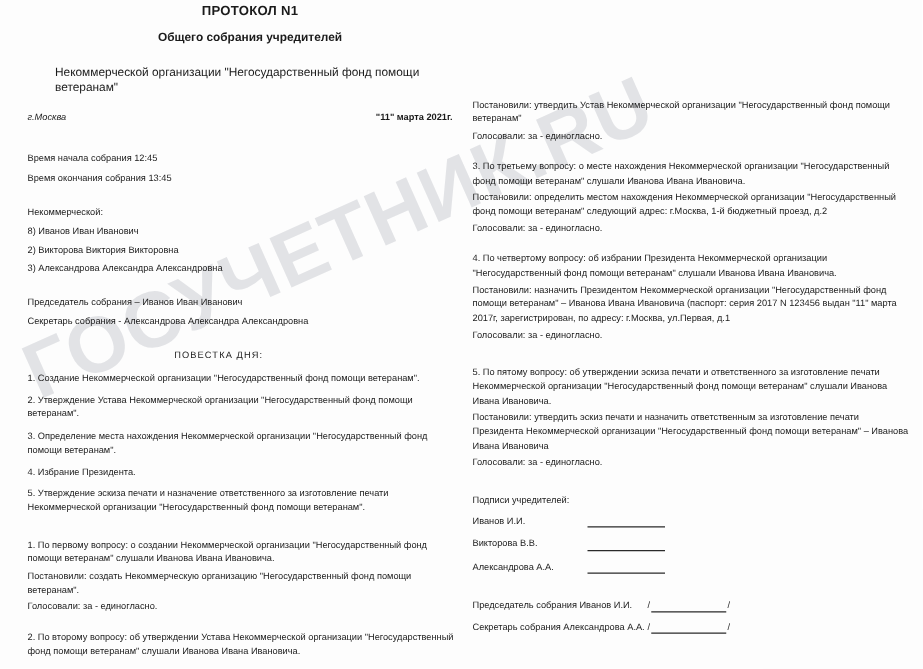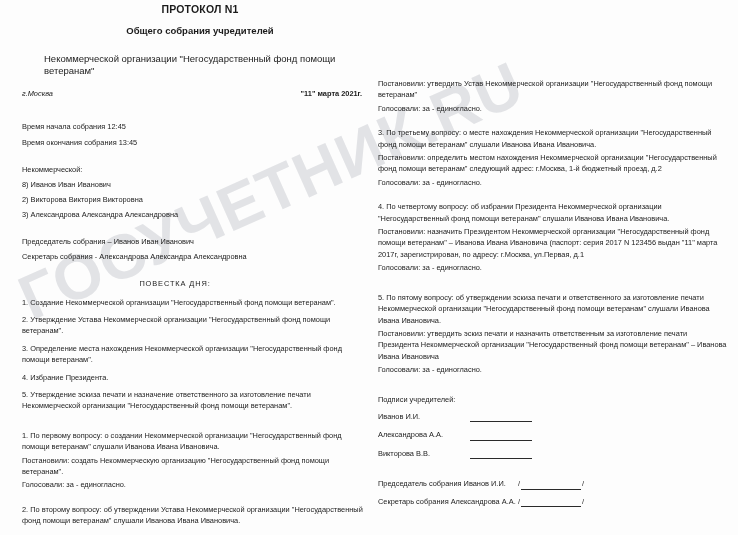--- a/index.html
+++ b/index.html
@@ -266,25 +266,25 @@
 
     <div class="block-gap"></div>
 
     <div class="sign-title">Подписи учредителей:</div>
 
     <div class="sign-row">
       <span class="nm">Иванов И.И.</span>
       <span class="rule"></span>
     </div>
     <div class="sign-row">
+      <span class="nm">Викторова В.В.</span>
+      <span class="rule"></span>
+    </div>
+    <div class="sign-row">
       <span class="nm">Александрова А.А.</span>
-      <span class="rule"></span>
-    </div>
-    <div class="sign-row">
-      <span class="nm">Викторова В.В.</span>
       <span class="rule"></span>
     </div>
 
     <div class="block-gap"></div>
 
     <div class="sign-row2">
       <span class="nm">Председатель собрания Иванов И.И.</span>
       <span class="slashwrap">
         <span class="sl">/</span>
         <span class="rule2"></span>

